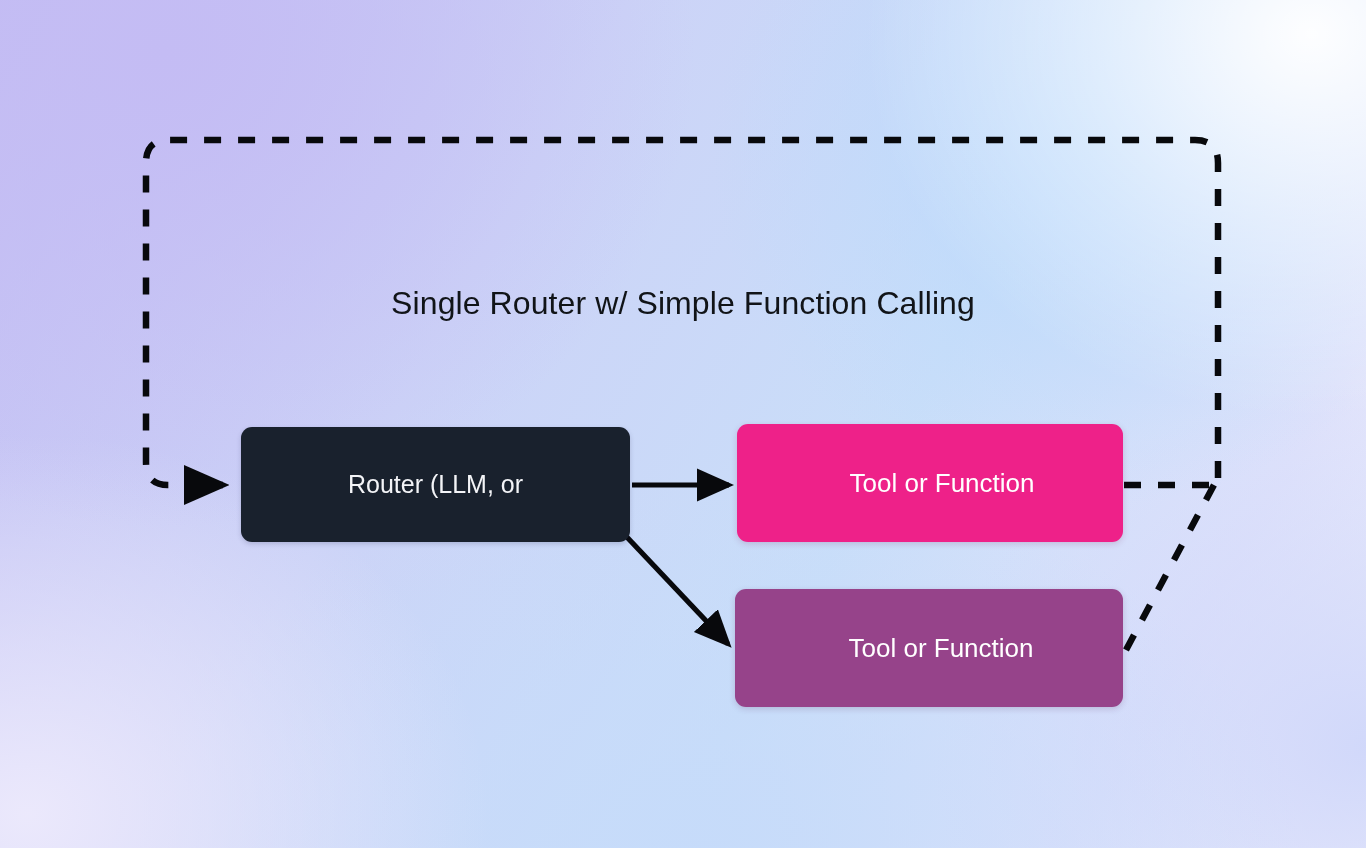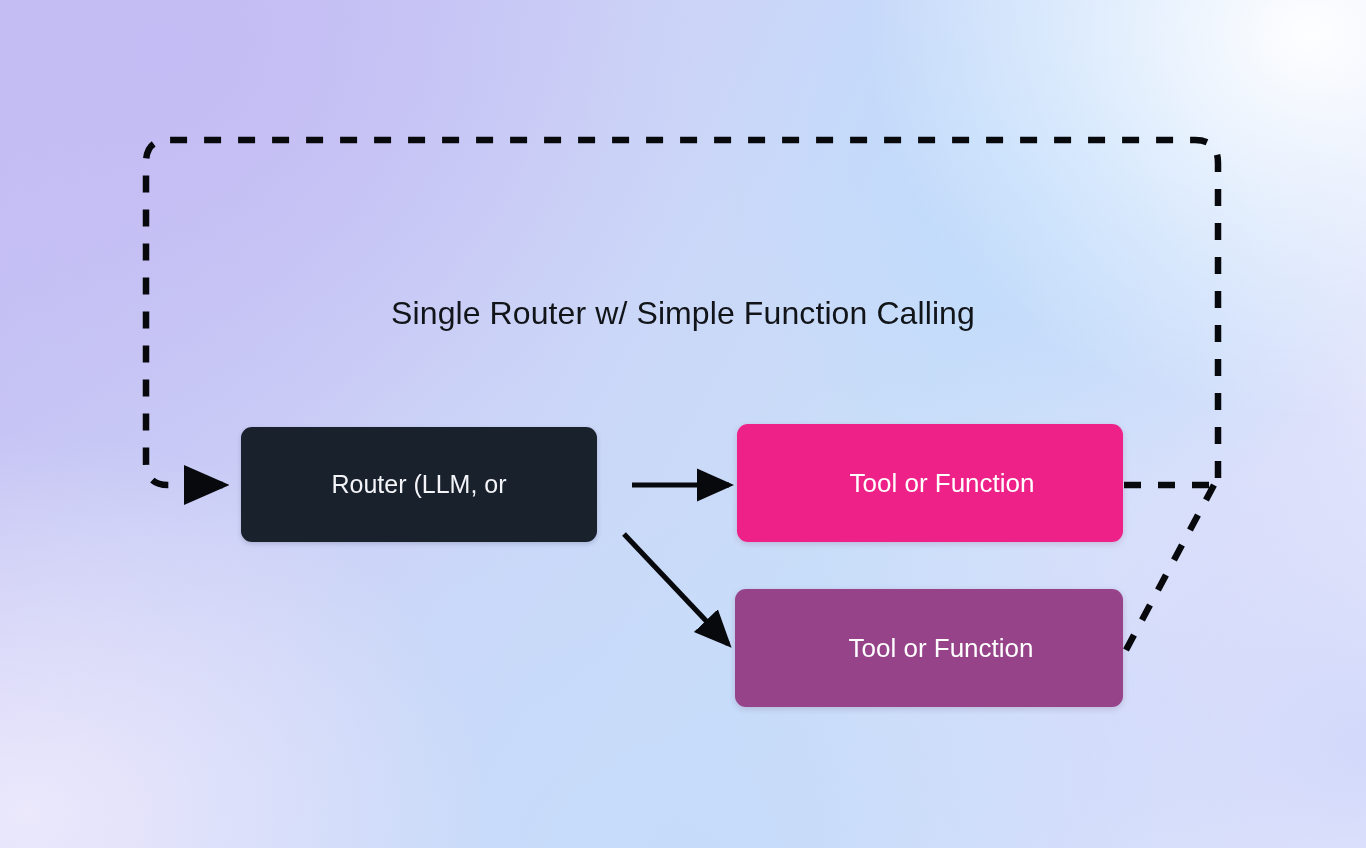--- a/index.html
+++ b/index.html
@@ -32,21 +32,21 @@
     left: 0;
     top: 0;
     width: 1366px;
     height: 848px;
     pointer-events: none;
   }
 
   .diagram-title {
     position: absolute;
     left: 0;
-    top: 295px;
+    top: 285px;
     width: 1366px;
     text-align: center;
     font-size: 32px;
     font-weight: 400;
     letter-spacing: 0.1px;
     color: #111418;
     white-space: nowrap;
   }
 
   .node {
@@ -56,21 +56,21 @@
     justify-content: center;
     text-align: center;
     border-radius: 11px;
     box-sizing: border-box;
     padding-left: 24px;
   }
 
   .node-router {
     left: 241px;
     top: 427px;
-    width: 356px;
+    width: 389px;
     height: 115px;
     background: #19212d;
     color: #f3f4f7;
     font-size: 25px;
     line-height: 1.42;
     padding: 0 24px;
     box-shadow: 0 2px 5px rgba(30,25,70,0.18);
   }
 
   .node-tool-pink {

